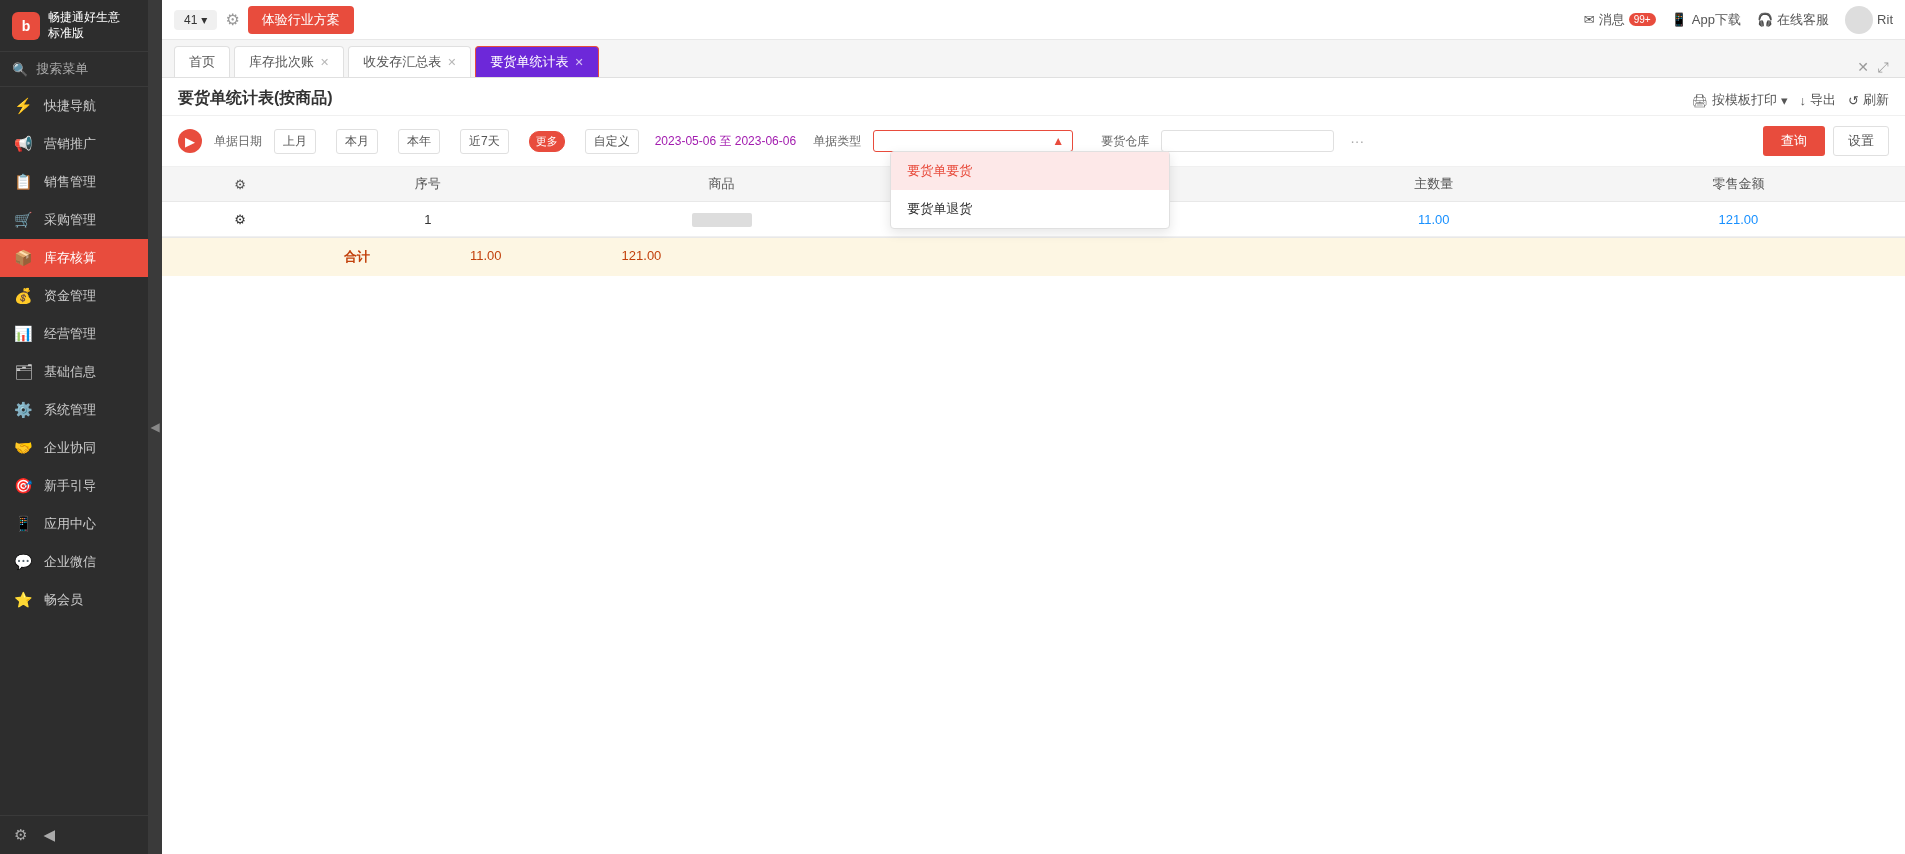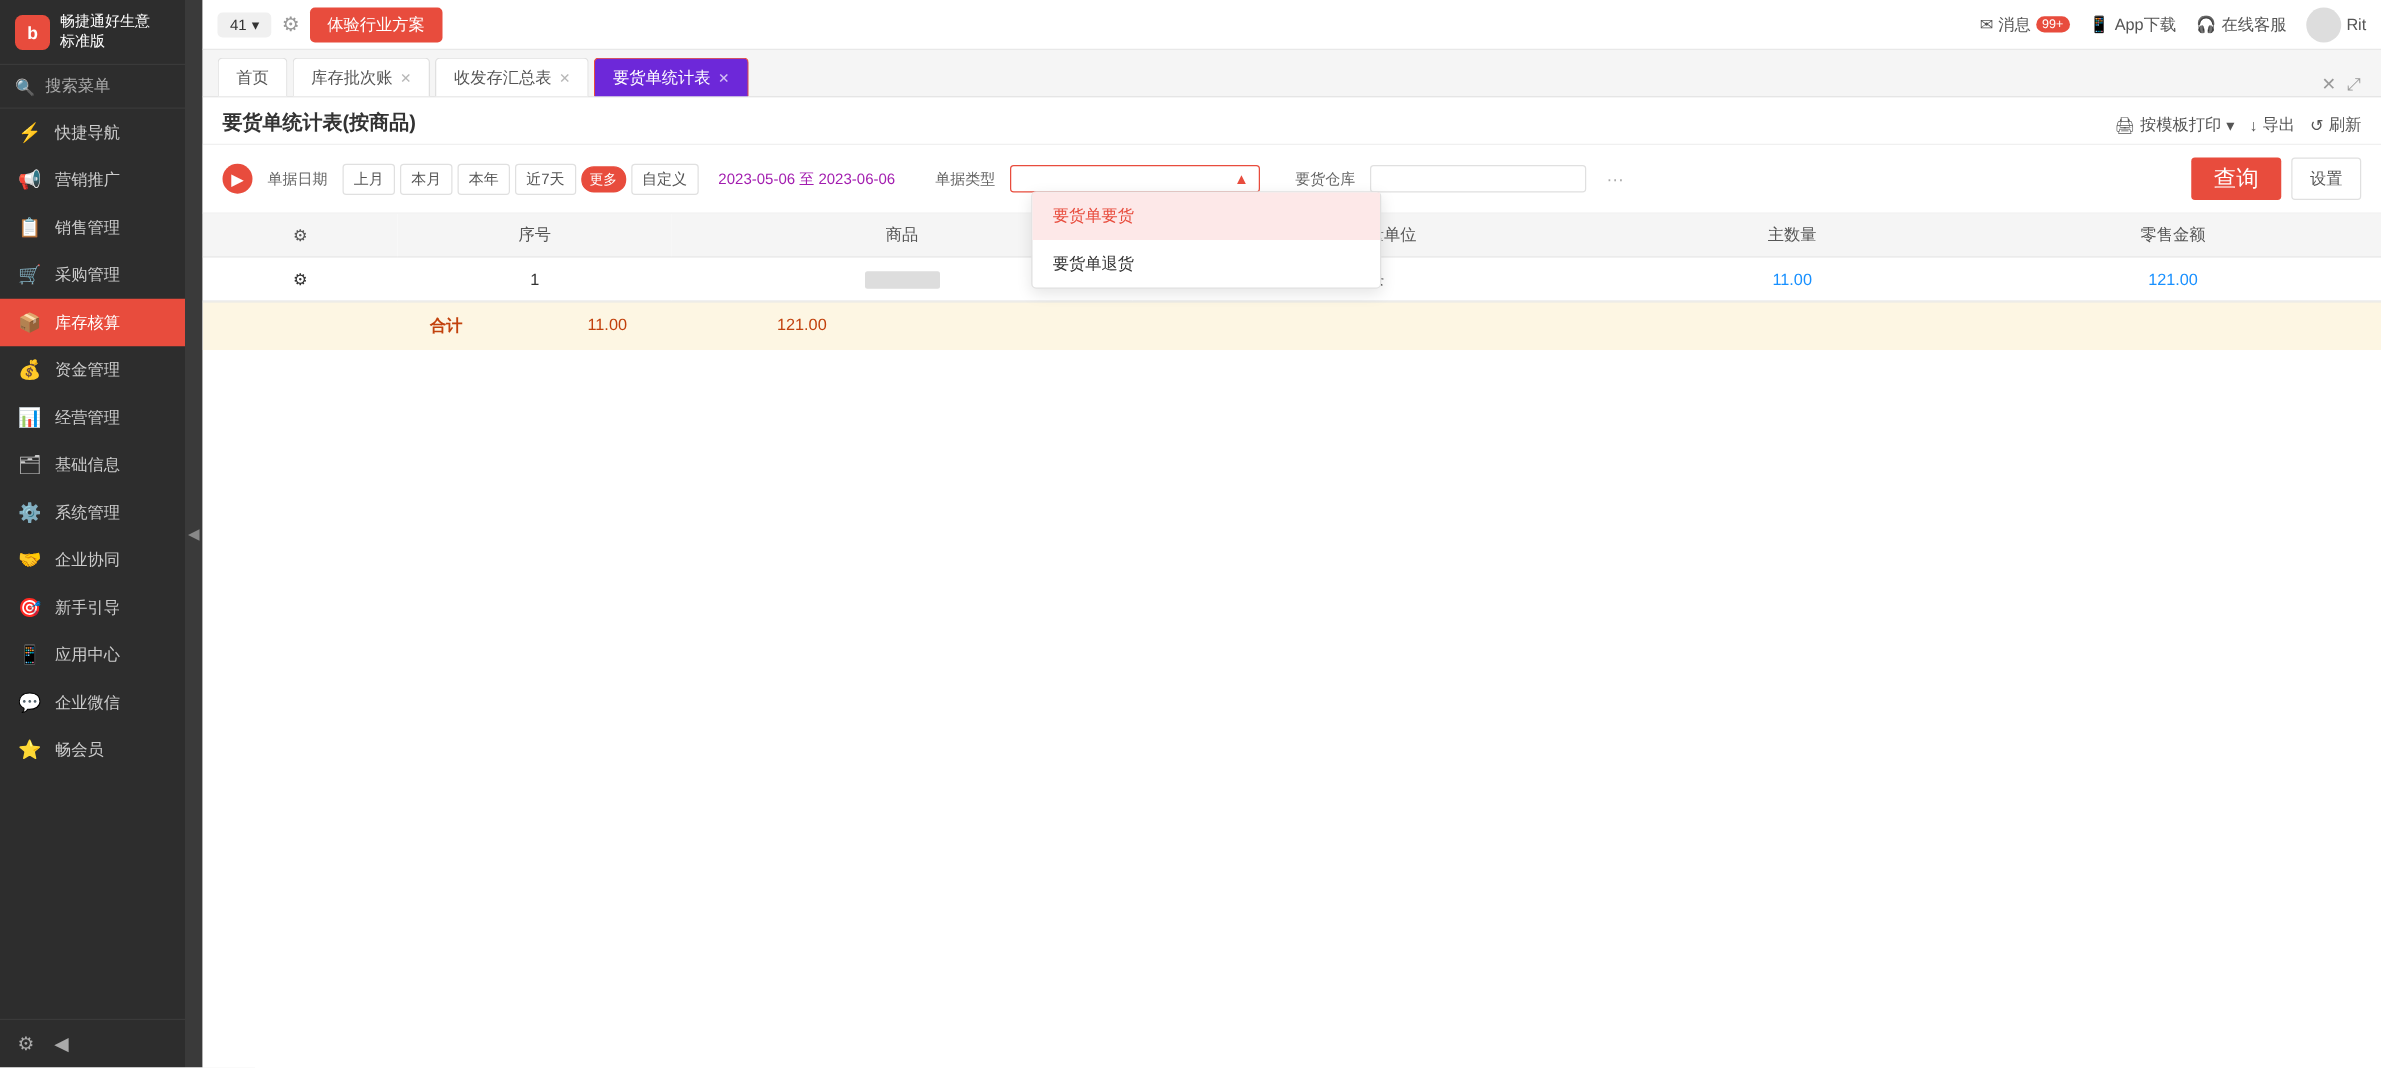--- a/index.html
+++ b/index.html
@@ -238,21 +238,21 @@
       font-size: 13px;
       flex-shrink: 0;
     }
     .filter-label {
       font-size: 12px;
       color: #666;
     }
     .date-btns {
       display: flex;
       align-items: center;
-      gap: 4px;
+      gap: 20px;
       justify-content: flex-end;
     }
     .date-btn {
       padding: 3px 8px;
       border: 1px solid #e0e0e0;
       border-radius: 3px;
       font-size: 12px;
       color: #555;
       cursor: pointer;
       background: #fff;
@@ -266,21 +266,21 @@
       border-radius: 10px;
     }
     .date-range-text {
       font-size: 12px;
       color: #a21caf;
       margin-left: 4px;
     }
     .filter-type-label {
       font-size: 12px;
       color: #666;
-      margin-left: 20px;
+      margin-left: 5px;
     }
     .filter-select-box {
       display: flex;
       align-items: center;
       border: 1px solid #e84c3d;
       border-radius: 3px;
       min-width: 200px;
       padding: 3px 8px;
       position: relative;
       cursor: pointer;
@@ -313,21 +313,21 @@
       font-size: 14px;
       cursor: pointer;
       margin-left: 4px;
     }
     .query-btn {
       background: #e84c3d;
       color: white;
       border: none;
       border-radius: 3px;
       padding: 5px 18px;
-      font-size: 18px;
+      font-size: 13px;
       cursor: pointer;
       margin-left: auto;
     }
     .settings-btn {
       background: #fff;
       color: #555;
       border: 1px solid #e0e0e0;
       border-radius: 3px;
       padding: 5px 14px;
       font-size: 13px;

